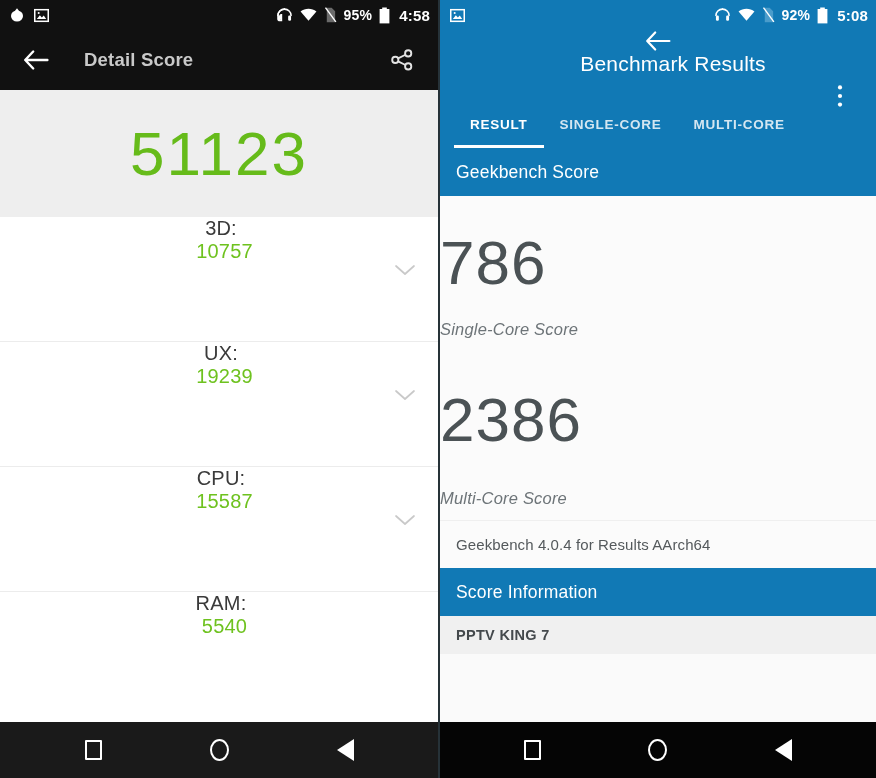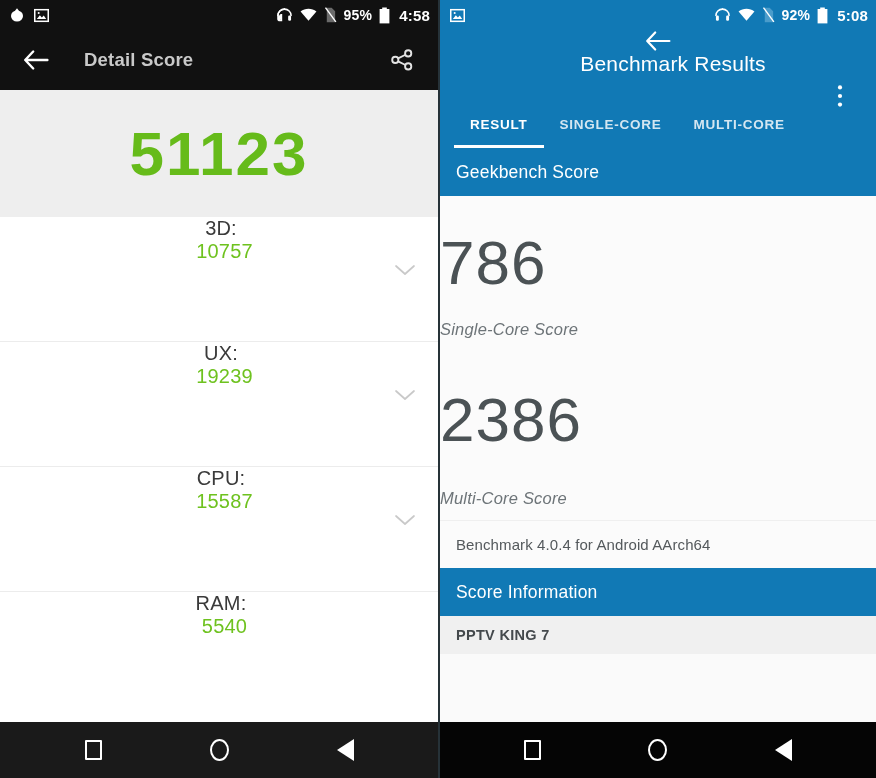--- a/index.html
+++ b/index.html
@@ -43,21 +43,21 @@
   .icon-btn {
     width:40px; height:40px; display:flex; align-items:center; justify-content:center;
     cursor:pointer;
   }
 
   .hero {
     height:127px; background:#eeeeee;
     display:flex; align-items:center; justify-content:center;
   }
   .hero-score {
-    font-size:62px; font-weight:700; color:#66bb1a; letter-spacing:2px;
+    font-size:62px; font-weight:400; color:#66bb1a; letter-spacing:2px;
     line-height:1;
   }
 
   .detail-list { background:#ffffff; }
   .detail-row {
     position:relative; height:125px; display:flex; align-items:center;
     padding:0 22px 0 26px; border-bottom:1px solid #ececec;
     cursor:pointer;
     flex-direction:column;
   }
@@ -364,21 +364,21 @@
         <span class="score-num">786</span>
         <span class="score-cap">Single-Core Score</span>
       </div>
       <div class="score-block second">
         <span class="score-num">2386</span>
         <span class="score-cap">Multi-Core Score</span>
       </div>
     </div>
 
     <div class="version-row">
-      <span>Benchmark 4.0.4 for Android AArch64</span>
+      <span>Geekbench 4.0.4 for Results AArch64</span>
     </div>
 
     <div class="section-head">
       <span>Score Information</span>
     </div>
 
     <div class="sysinfo-row">
       <span>PPTV KING 7</span>
     </div>
 

